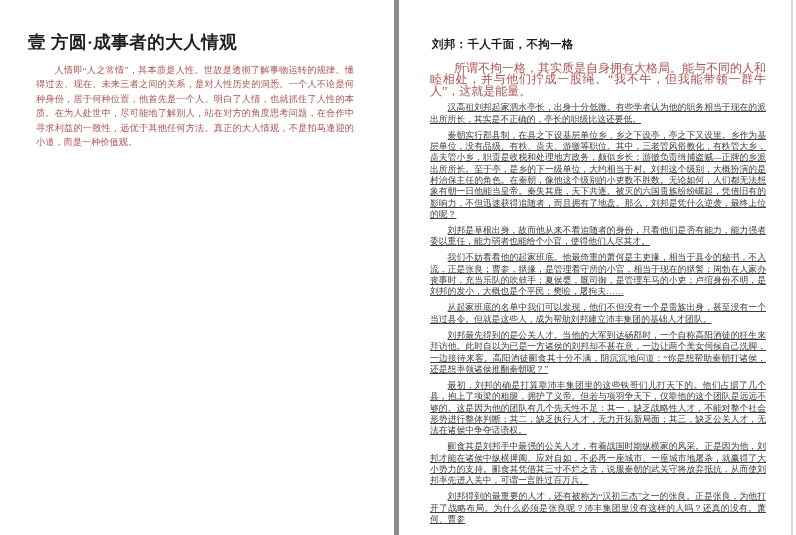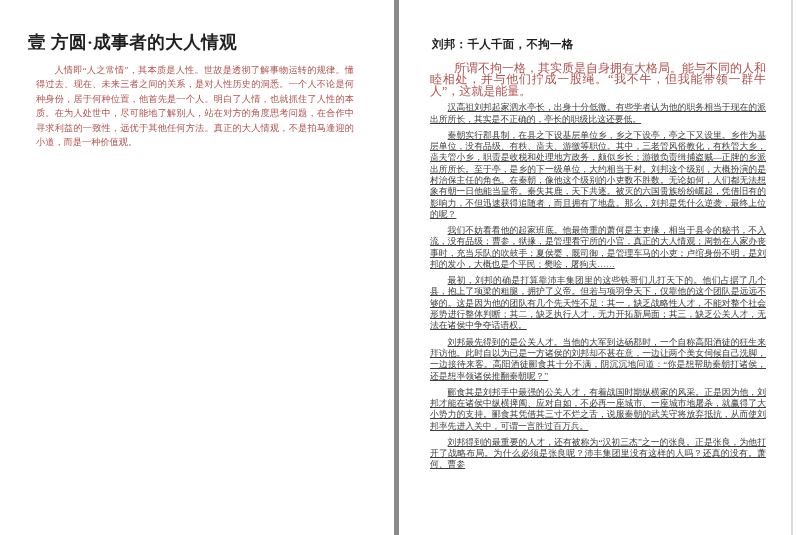--- a/index.html
+++ b/index.html
@@ -91,22 +91,24 @@
     <p class="chapter-intro">人情即“人之常情”，其本质是人性。世故是透彻了解事物运转的规律。懂得过去、现在、未来三者之间的关系，是对人性历史的洞悉。一个人不论是何种身份，居于何种位置，他首先是一个人。明白了人情，也就抓住了人性的本质。在为人处世中，尽可能地了解别人，站在对方的角度思考问题，在合作中寻求利益的一致性，远优于其他任何方法。真正的大人情观，不是拍马逢迎的小道，而是一种价值观。</p>
   </div>
 
   <div class="spine"></div>
 
   <div class="page-right">
     <h2 class="section-title">刘邦：千人千面，不拘一格</h2>
     <p class="section-intro">所谓不拘一格，其实质是自身拥有大格局。能与不同的人和睦相处，并与他们拧成一股绳。“我不牛，但我能带领一群牛人”，这就是能量。</p>
     <p class="body-para">汉高祖刘邦起家泗水亭长，出身十分低微。有些学者认为他的职务相当于现在的派出所所长，其实是不正确的，亭长的职级比这还要低。</p>
     <p class="body-para">秦朝实行郡县制，在县之下设基层单位乡，乡之下设亭，亭之下又设里。乡作为基层单位，没有品级、有秩、啬夫、游徼等职位。其中，三老管风俗教化，有秩管大乡，啬夫管小乡，职责是收税和处理地方政务，颇似乡长；游徼负责缉捕盗贼—正牌的乡派出所所长。至于亭，是乡的下一级单位，大约相当于村。刘邦这个级别，大概扮演的是村治保主任的角色。在秦朝，像他这个级别的小吏数不胜数。无论如何，人们都无法想象有朝一日他能当皇帝。秦失其鹿，天下共逐。被灭的六国贵族纷纷崛起，凭借旧有的影响力，不但迅速获得追随者，而且拥有了地盘。那么，刘邦是凭什么逆袭，最终上位的呢？</p>
-    <p class="body-para">我们不妨看看他的起家班底。他最倚重的萧何是主吏掾，相当于县令的秘书，不入流，没有品级；曹参，狱掾，是管理看守所的小官，真正的大人情观；周勃在人家办丧事时，充当乐队的吹鼓手；夏侯婴，厩司御，是管理车马的小吏；卢绾身份不明，是刘邦的发小，大概也是个平民；樊哙，屠狗夫……</p>
+    <p class="body-para">刘邦是草根出身，故而他从来不看追随者的身份，只看他们是否有能力，能力强者委以重任，能力弱者也能给个小官，使得他们人尽其才。</p>
+    <p class="body-para">我们不妨看看他的起家班底。他最倚重的萧何是主吏掾，相当于县令的秘书，不入流，正是张良；曹参，狱掾，是管理看守所的小官，相当于现在的狱警；周勃在人家办丧事时，充当乐队的吹鼓手；夏侯婴，厩司御，是管理车马的小吏；卢绾身份不明，是刘邦的发小，大概也是个平民；樊哙，屠狗夫……</p>
+    <p class="body-para">从起家班底的名单中我们可以发现，他们不但没有一个是贵族出身，甚至没有一个当过县令。但就是这些人，成为帮助刘邦建立沛丰集团的基础人才团队。</p>
+    <p class="body-para">刘邦最先得到的是公关人才。当他的大军到达砀郡时，一个自称高阳酒徒的狂生来拜访他。此时自以为已是一方诸侯的刘邦却不甚在意，一边让两个美女伺候自己洗脚，一边接待来客。高阳酒徒郦食其十分不满，阴沉沉地问道：“你是想帮助秦朝打诸侯，还是想率领诸侯推翻秦朝呢？”</p>
     <p class="body-para">最初，刘邦的确是打算靠沛丰集团里的这些铁哥们儿打天下的。他们占据了几个县，抱上了项梁的粗腿，拥护了义帝。但若与项羽争天下，仅靠他的这个团队是远远不够的。这是因为他的团队有几个先天性不足：其一，缺乏战略性人才，不能对整个社会形势进行整体判断；其二，缺乏执行人才，无力开拓新局面；其三，缺乏公关人才，无法在诸侯中争夺话语权。</p>
-    <p class="body-para">刘邦最先得到的是公关人才。当他的大军到达砀郡时，一个自称高阳酒徒的狂生来拜访他。此时自以为已是一方诸侯的刘邦却不甚在意，一边让两个美女伺候自己洗脚，一边接待来客。高阳酒徒郦食其十分不满，阴沉沉地问道：“你是想帮助秦朝打诸侯，还是想率领诸侯推翻秦朝呢？”</p>
     <p class="body-para">郦食其是刘邦手中最强的公关人才，有着战国时期纵横家的风采。正是因为他，刘邦才能在诸侯中纵横捭阖、应对自如，不必再一座城市、一座城市地屠杀，就赢得了大小势力的支持。郦食其凭借其三寸不烂之舌，说服秦朝的武关守将放弃抵抗，从而使刘邦率先进入关中，可谓一言胜过百万兵。</p>
     <p class="body-para">刘邦得到的最重要的人才，还有被称为“汉初三杰”之一的张良。正是张良，为他打开了战略布局。为什么必须是张良呢？沛丰集团里没有这样的人吗？还真的没有。萧何、曹参</p>
   </div>
 
   <div class="edge-line"></div>
 
 </div>
 
 </body></html>

